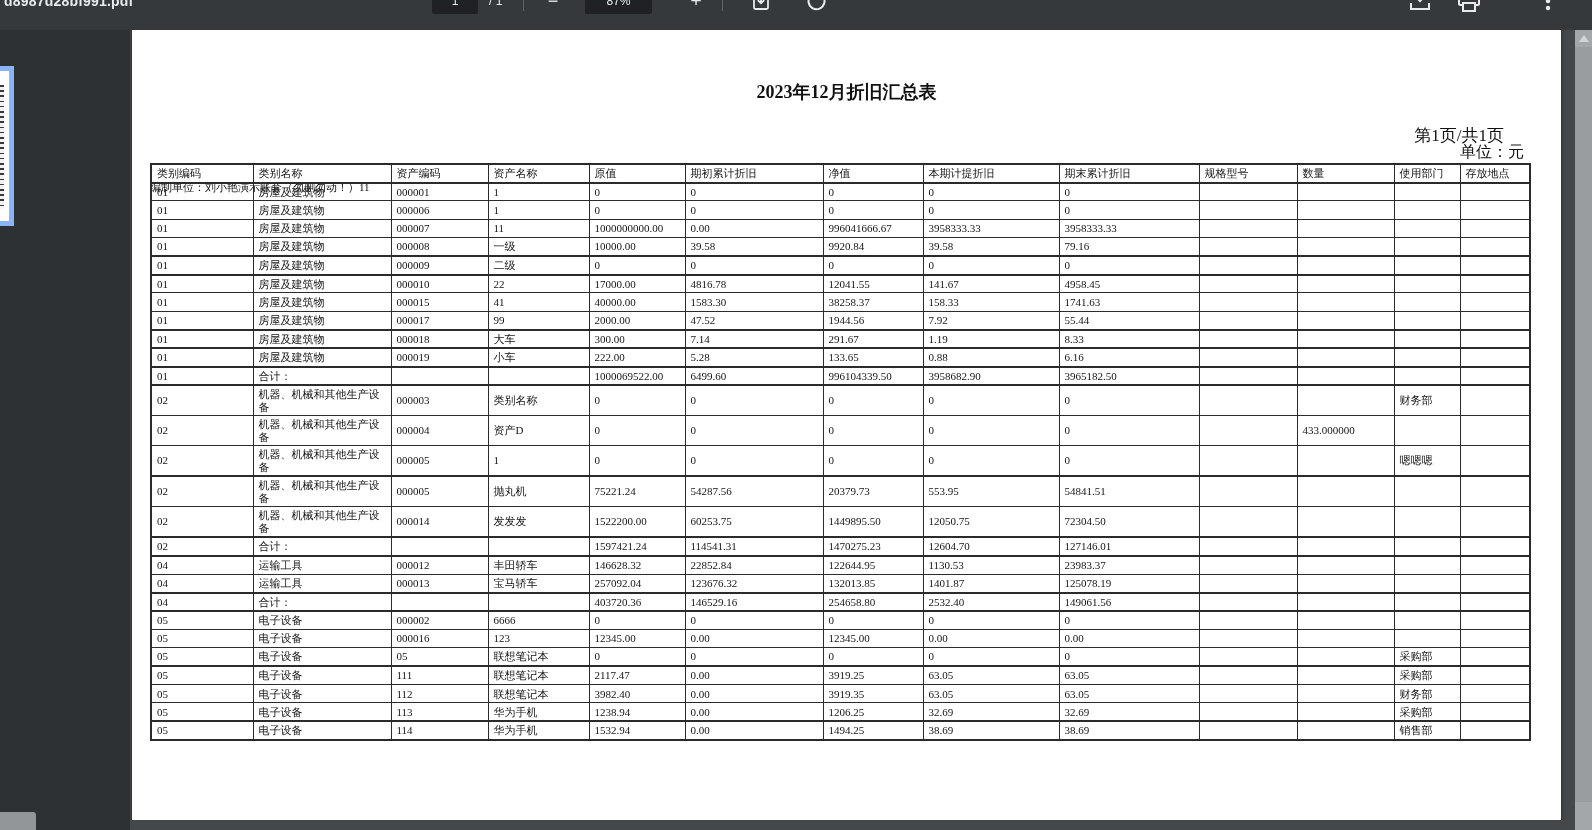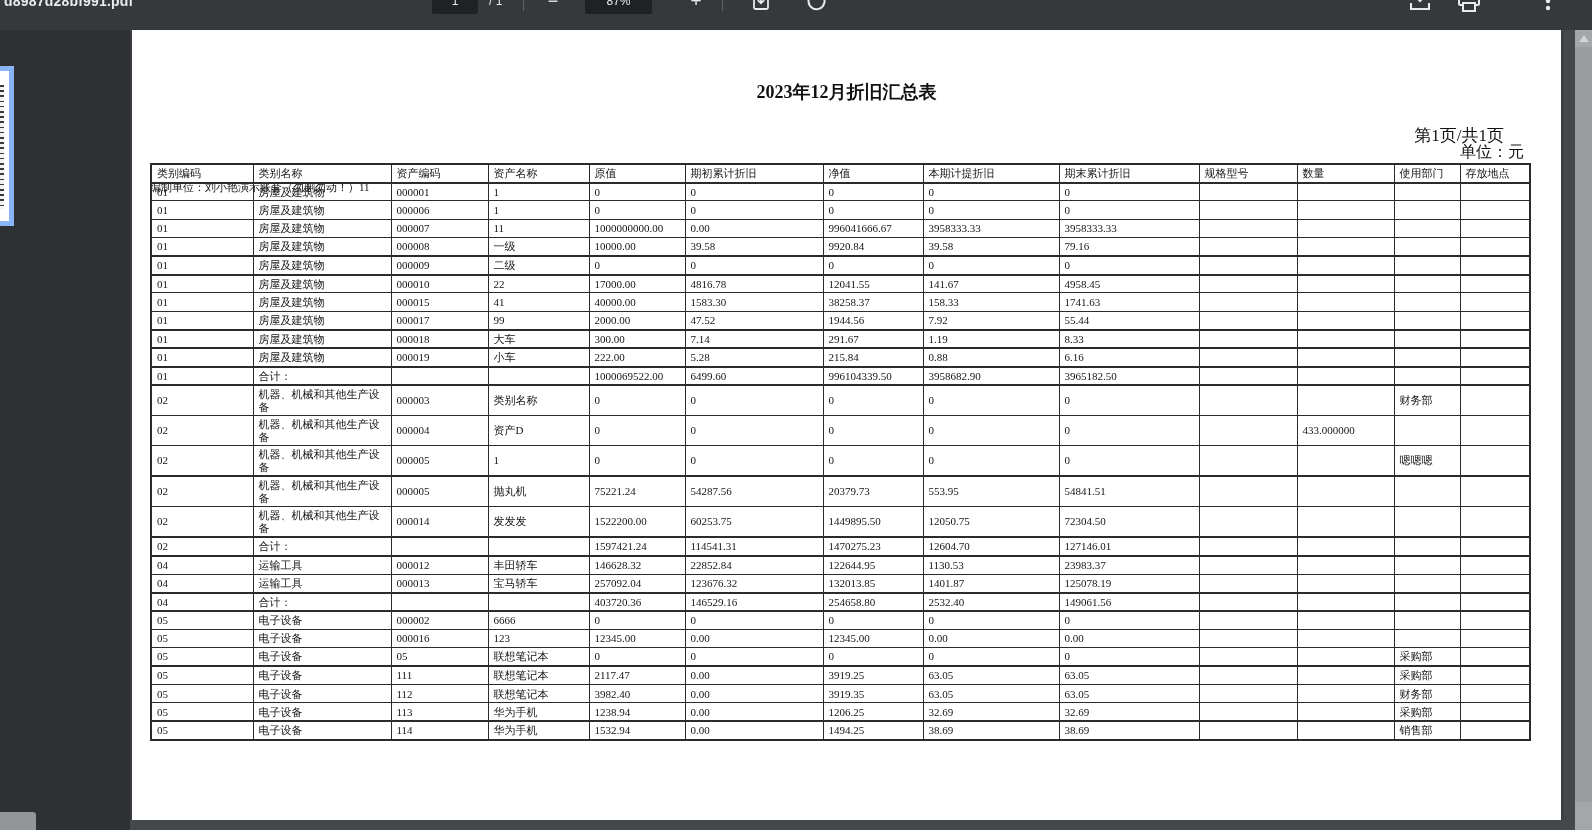--- a/index.html
+++ b/index.html
@@ -311,21 +311,21 @@
             <td></td>
             <td></td>
           </tr>
           <tr class="thick-top">
             <td>01</td>
             <td>房屋及建筑物</td>
             <td>000019</td>
             <td>小车</td>
             <td>222.00</td>
             <td>5.28</td>
-            <td>215.84</td>
+            <td>133.65</td>
             <td>0.88</td>
             <td>6.16</td>
             <td></td>
             <td></td>
             <td></td>
             <td></td>
           </tr>
           <tr class="thick-top">
             <td>01</td>
             <td>合计：</td>

